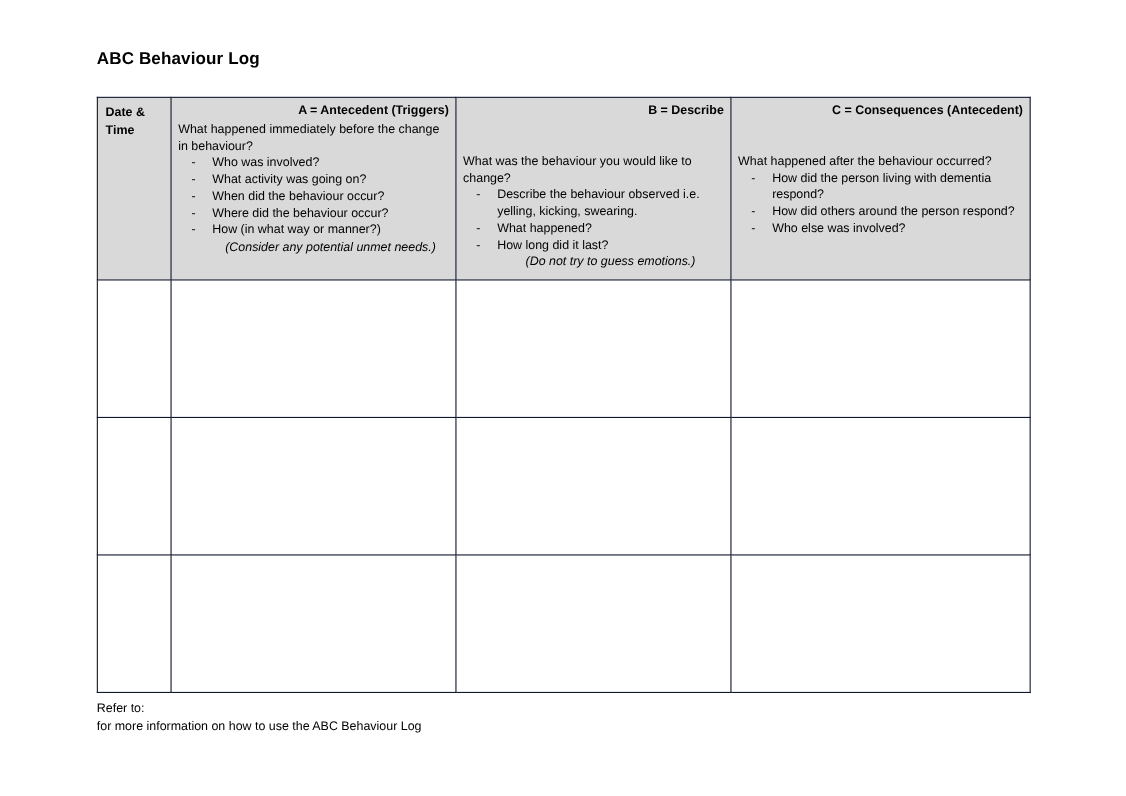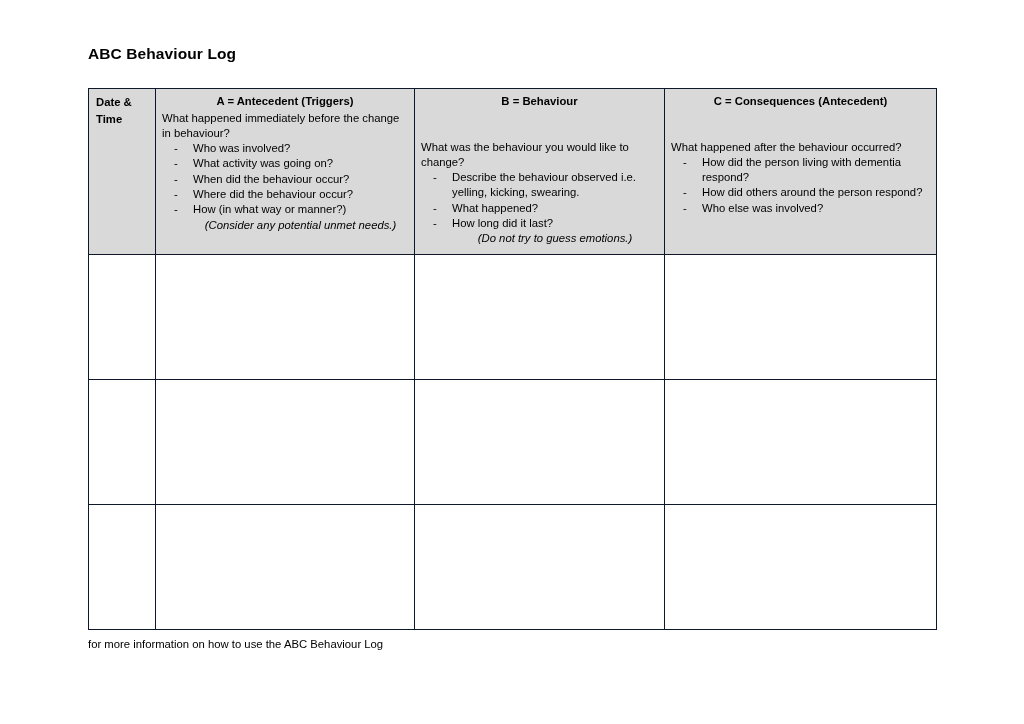--- a/index.html
+++ b/index.html
@@ -63,21 +63,21 @@
     min-height: 131px;
     box-sizing: border-box;
   }
   .hdr-inner-date {
     padding: 5px 6px 7px 7px;
   }
 
   .hdr-title {
     font-size: 11.3px;
     font-weight: bold;
-    text-align: center;
+    text-align: right;
     line-height: 15.5px;
     margin: 0 0 1px 0;
   }
   .hdr-title-left {
     text-align: left;
     line-height: 17px;
   }
 
   .hdr-intro {
     font-size: 11.3px;
@@ -186,21 +186,21 @@
                 <span class="dash">-</span>
                 <span>How (in what way or manner?)</span>
               </li>
             </ul>
             <div class="hdr-note">(Consider any potential unmet needs.)</div>
           </div>
         </td>
 
         <td class="hdr-cell">
           <div class="hdr-inner">
-            <div class="hdr-title">B = Behaviour</div>
+            <div class="hdr-title">B = Describe</div>
             <p class="hdr-intro spaced">What was the behaviour you would like to change?</p>
             <ul class="hdr-list">
               <li>
                 <span class="dash">-</span>
                 <span>Describe the behaviour observed i.e. yelling, kicking, swearing.</span>
               </li>
               <li>
                 <span class="dash">-</span>
                 <span>What happened?</span>
               </li>
@@ -250,16 +250,17 @@
       <tr class="row-blank row-blank-3">
         <td></td>
         <td></td>
         <td></td>
         <td></td>
       </tr>
     </tbody>
   </table>
 
   <div class="footer">
+    <div class="footer-line">Refer to:</div>
     <div class="footer-line">for more information on how to use the ABC Behaviour Log</div>
   </div>
 
 </div>
 
 </body></html>

